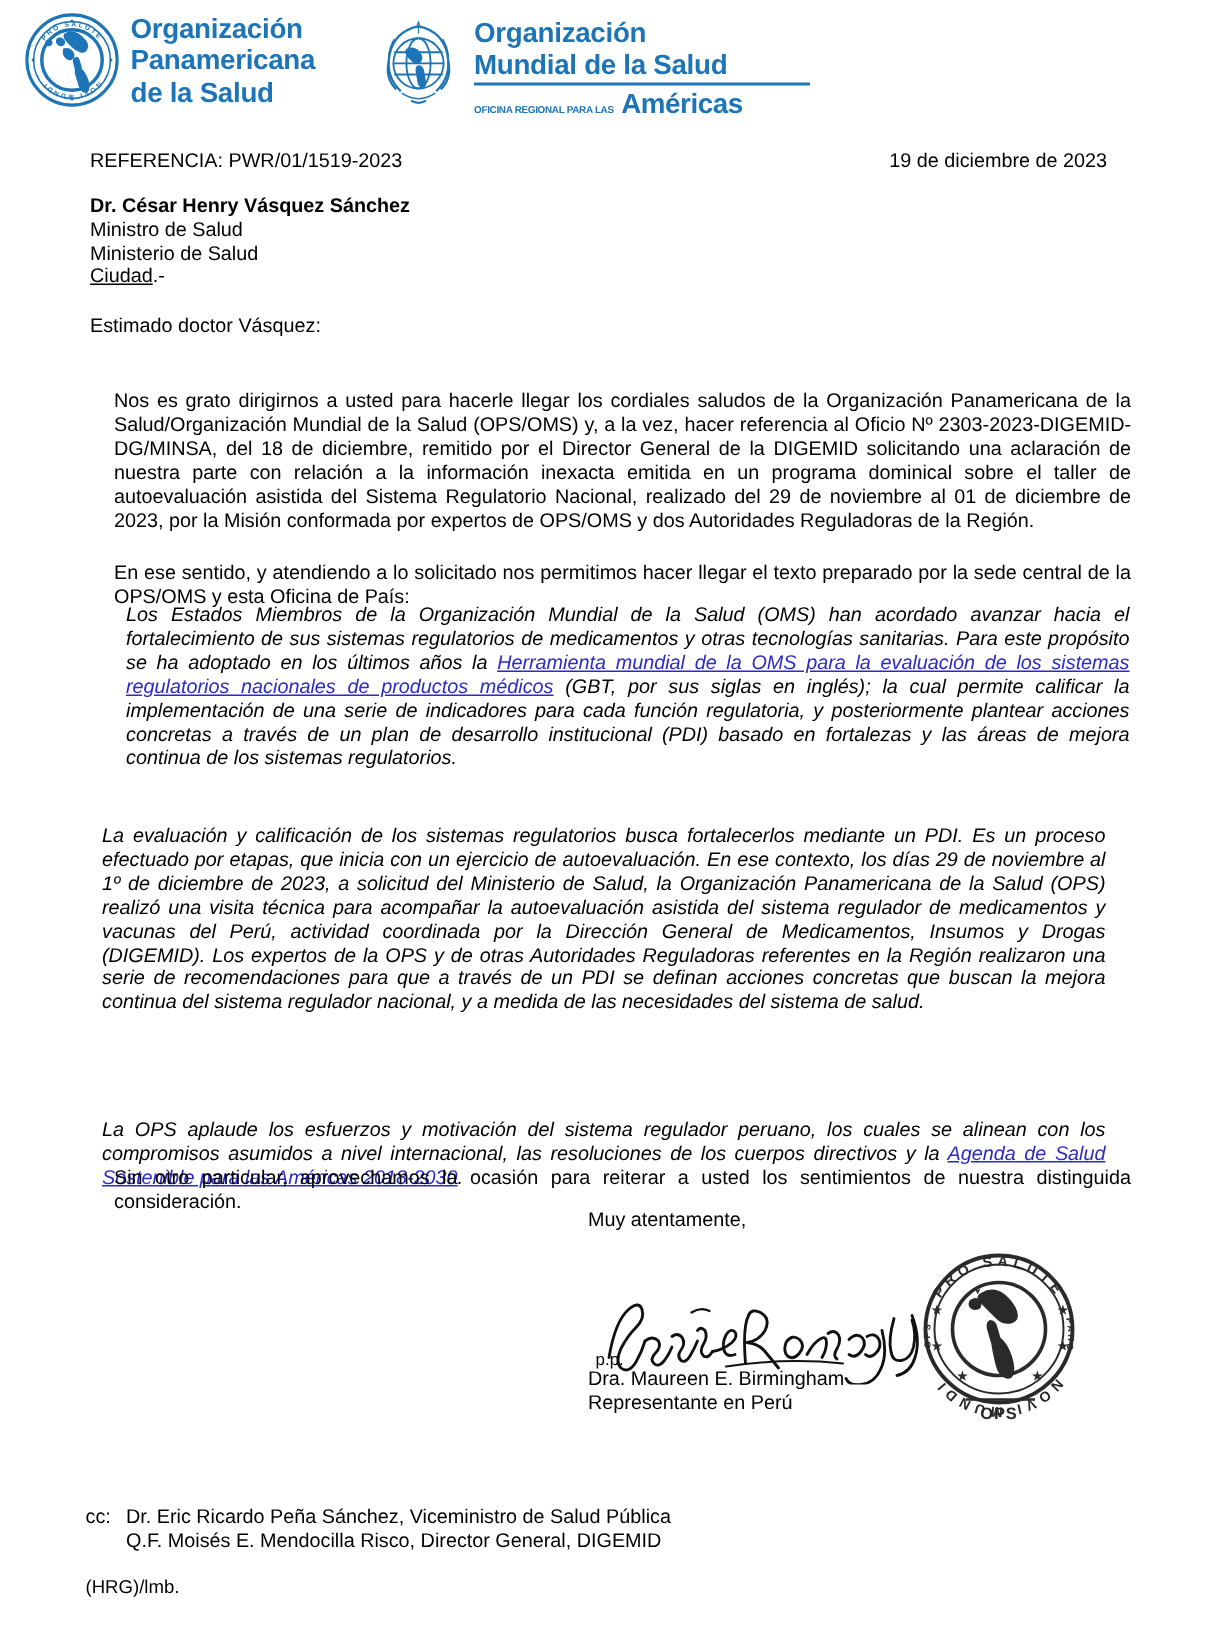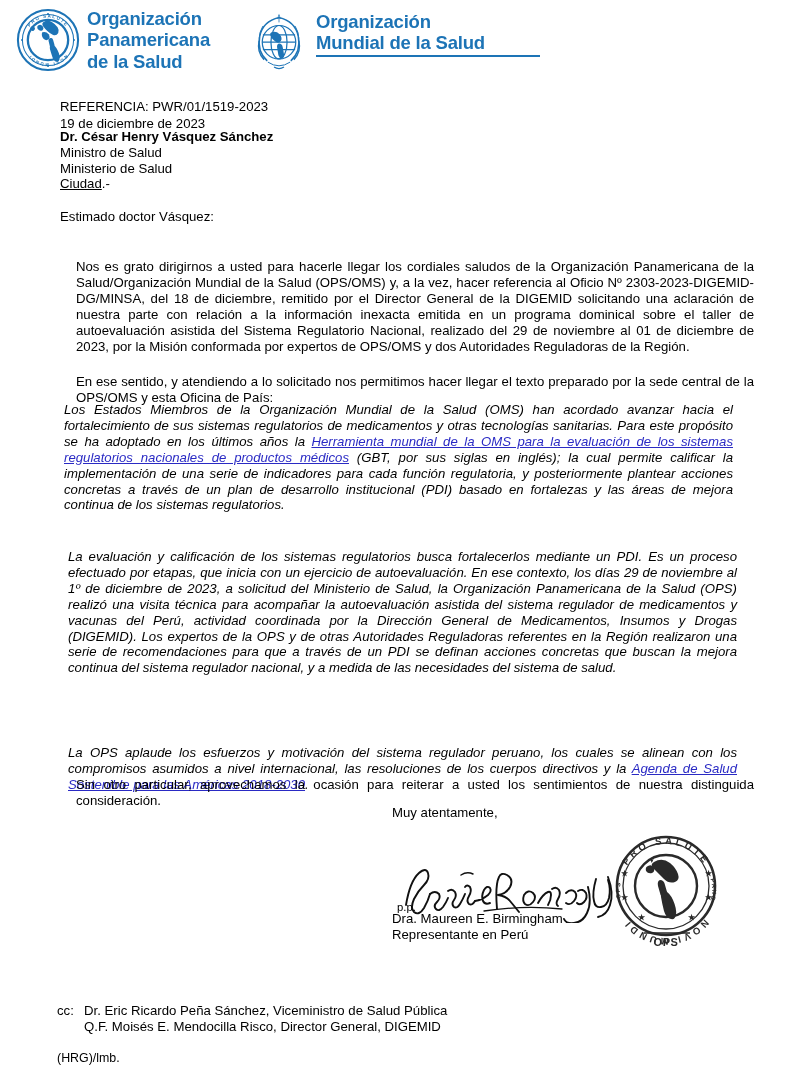--- a/index.html
+++ b/index.html
@@ -35,40 +35,40 @@
   .who-sub{display:flex;align-items:baseline;gap:5px;}
   .who-sub-small{
     color:#1d74b6;font-weight:bold;font-size:6.6px;letter-spacing:-0.2px;
     transform:scaleX(1.0);white-space:nowrap;
   }
   .who-sub-big{color:#1d74b6;font-weight:bold;font-size:18.5px;letter-spacing:-0.3px;white-space:nowrap;}
 
   
   .doc{position:absolute;left:0;top:0;width:809px;}
   .ref-row{position:absolute;left:60px;top:99px;width:678px;display:flex;justify-content:space-between;
-    font-size:13.2px;line-height:1.25;white-space:nowrap;flex-direction:column;}
+    font-size:13.2px;line-height:1.25;white-space:nowrap;}
   .addr{position:absolute;left:60px;top:129px;font-size:13.2px;line-height:15.8px;}
   .addr .bold{font-weight:bold;}
   .addr .u{text-decoration:underline;}
 
   .greet{position:absolute;left:60px;top:209px;font-size:13.2px;}
 
   p.para{
     position:absolute;margin:16px;font-size:13.2px;line-height:15.9px;
     text-align:justify;text-justify:inter-word;
   }
   p.p1{left:60px;top:243px;width:678px;}
   p.p2{left:60px;top:358px;width:678px;}
   p.closing{left:60px;top:761px;width:678px;}
 
   p.ital{
     position:absolute;margin:0;font-size:13.2px;line-height:15.9px;
     text-align:justify;font-style:italic;
   }
-  p.i1{left:64px;top:402px;width:669px;}
+  p.i1{left:84px;top:402px;width:669px;}
   p.i2{left:68px;top:549px;width:669px;}
   p.i3{left:68px;top:712px;width:669px;margin-top:33px;}
 
   a.doclink{color:#2a2ac4;text-decoration:underline;}
 
   .signoff{position:absolute;left:392px;top:805px;font-size:13.2px;}
   .pp{position:absolute;left:363px;top:901px;font-size:11.3px;padding-left:34px;}
   .signer{position:absolute;left:392px;top:911px;font-size:13.2px;line-height:15.5px;white-space:nowrap;}
 
   .signature{position:absolute;left:376px;top:861px;width:260px;height:62px;pointer-events:none;}
@@ -157,20 +157,24 @@
         <g stroke="#1d74b6" stroke-width="1.3" fill="none">
           <path d="M50 20 v-9 M47 14 q3 -3 6 0"></path>
         </g>
       </svg>
       <div class="who-right">
         <div class="who-words">
           <div>Organización</div>
           <div>Mundial de la Salud</div>
         </div>
         <div class="who-rule"></div>
+        <div class="who-sub">
+          <span class="who-sub-small">OFICINA REGIONAL PARA LAS</span>
+          <span class="who-sub-big">Américas</span>
+        </div>
       </div>
     </div>
   </div>
 
   <div class="doc">
 
     <div class="ref-row">
       <span>REFERENCIA: PWR/01/1519-2023</span>
       <span>19 de diciembre de 2023</span>
     </div>

